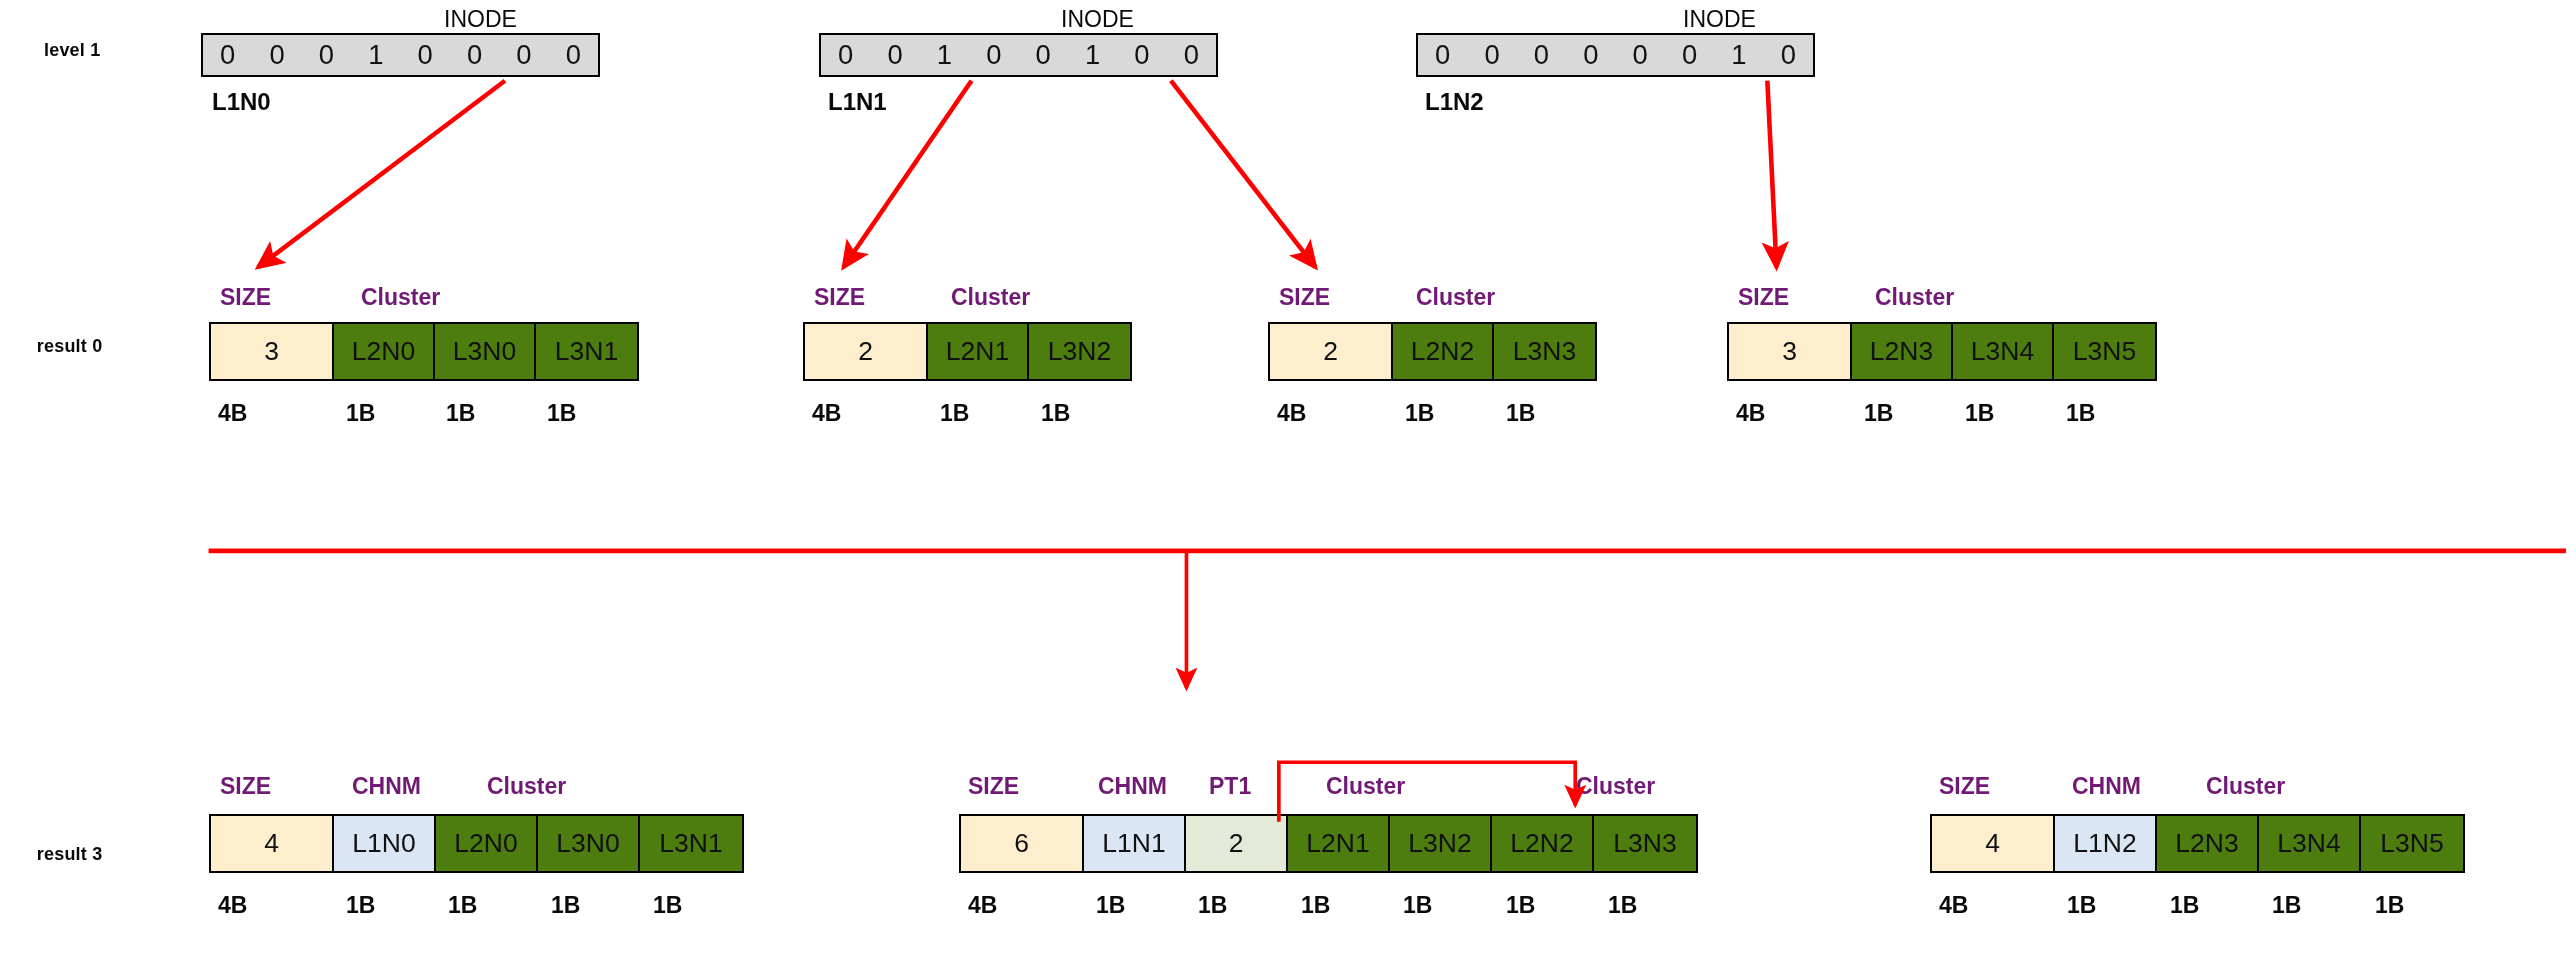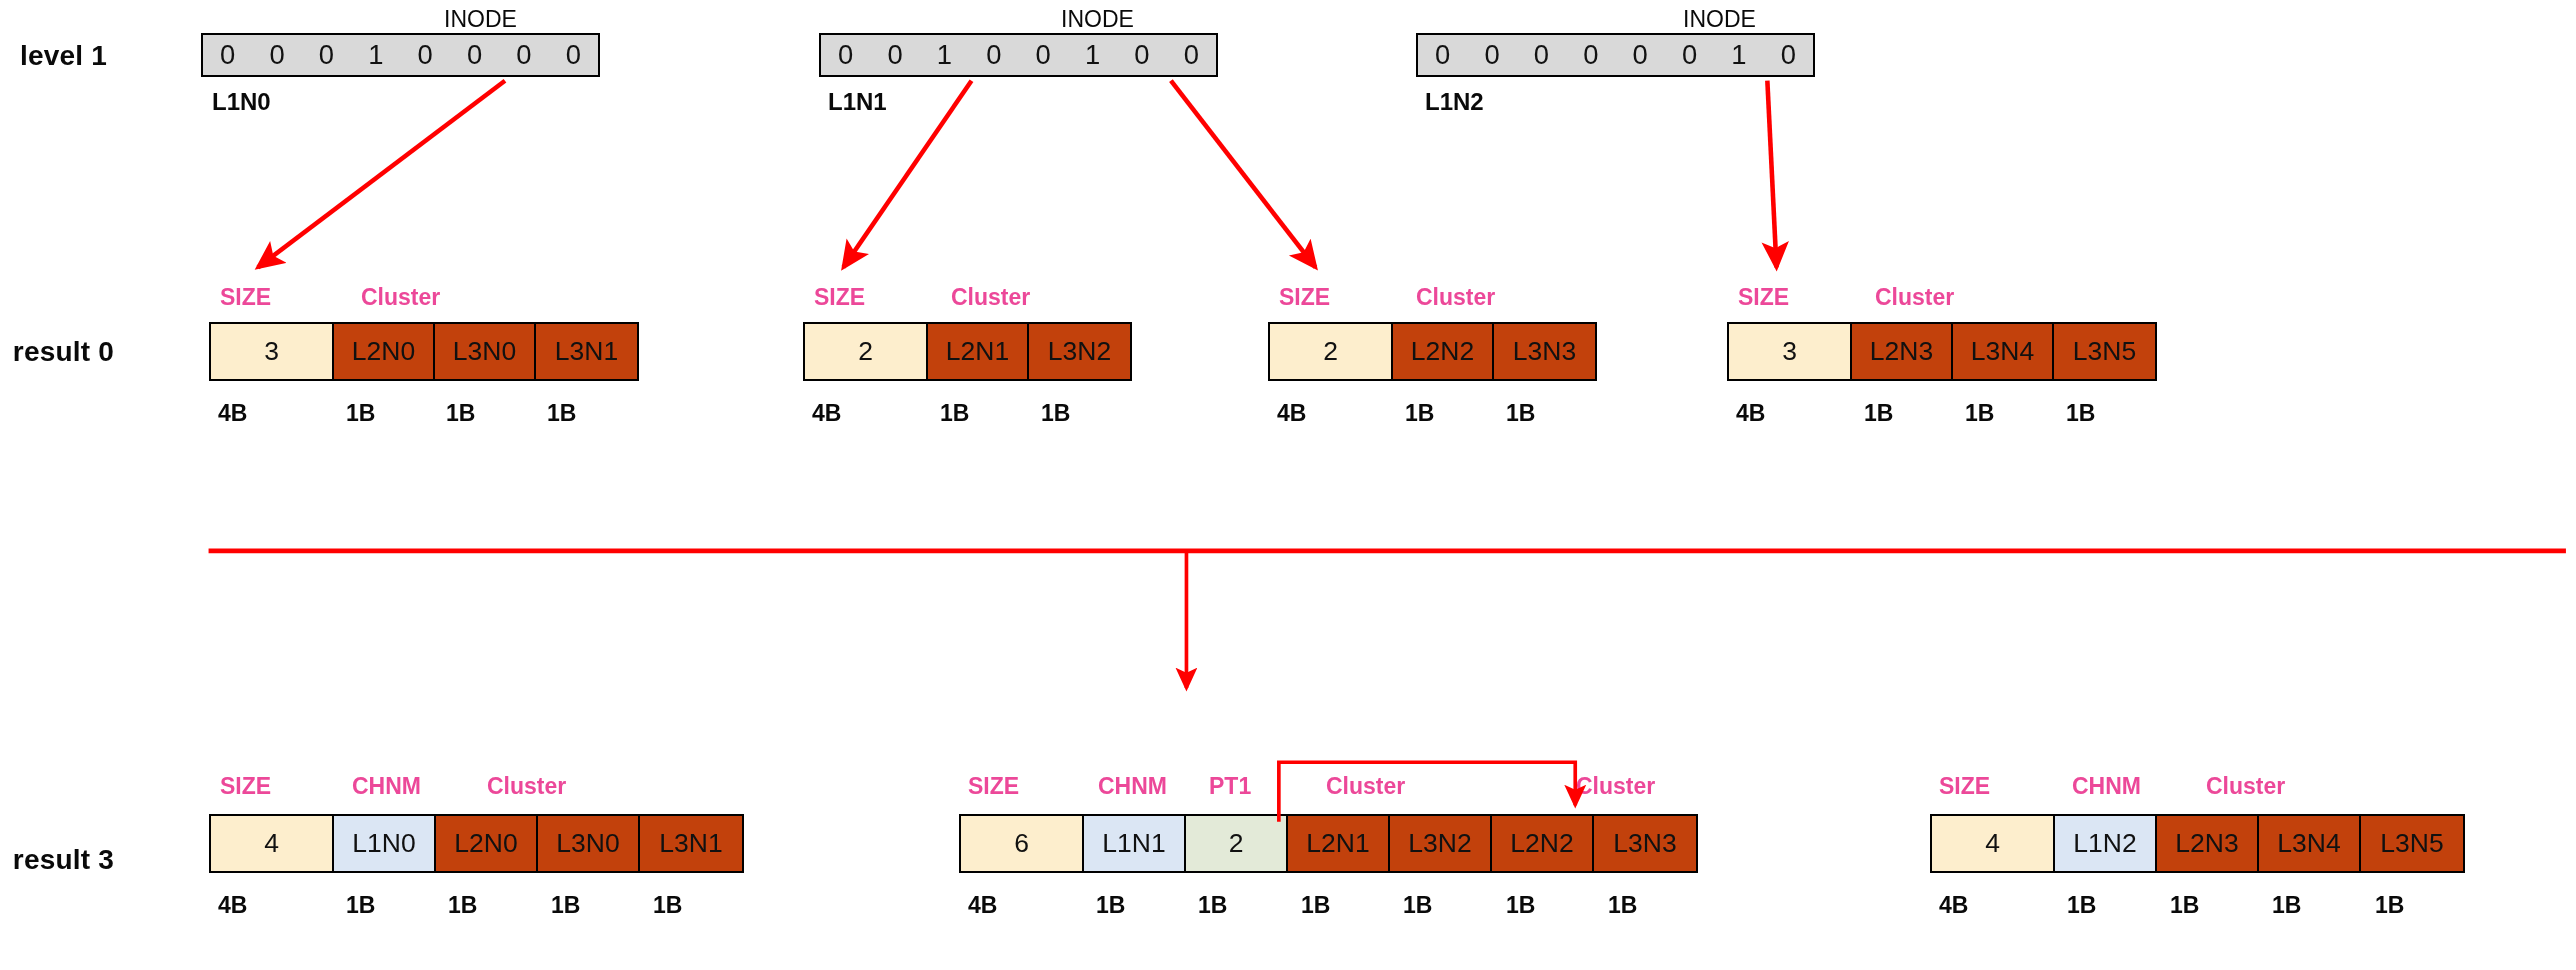--- a/index.html
+++ b/index.html
@@ -6,22 +6,22 @@
   body{
     width:2576px;height:971px;position:relative;overflow:hidden;
     font-family:"Liberation Sans", sans-serif;
     color:#111111;
   }
   .stage{position:absolute;left:0;top:0;width:2576px;height:971px;}
 
   
   .row-label{
     position:absolute;
-    font-size:28px;font-weight:bold;letter-spacing:0.2px;
-    color:#0a0a0a;white-space:nowrap;
+    font-size:18px;font-weight:bold;letter-spacing:0.2px;
+    color:#0a0a0a;white-space:nowrap;margin-left:24px;
   }
 
   
   .bitbox{
     position:absolute;
     border:2.7px solid #000000;
     background:#d9d9d9;
     box-sizing:border-box;
     display:flex;align-items:center;
   }
@@ -47,26 +47,26 @@
     font-size:26.5px;
     color:#111111;
     border-right:2.7px solid #000000;
     background:#d9d9d9;
     white-space:nowrap;
   }
   .cell:last-child{border-right:none;}
   .cell.size{background:#fdeecd;}
   .cell.chnm{background:#dbe6f4;}
   .cell.pt  {background:#e3ead8;}
-  .cell.clu {background:#c2410c;}
+  .cell.clu {background:#4d7c0f;}
 
   
   .cap{
     position:absolute;
-    font-size:23px;font-weight:bold;white-space:nowrap;color:#ec4899;
+    font-size:23px;font-weight:bold;white-space:nowrap;color:#701a75;
   }
   .inode-cap{
     position:absolute;font-size:23px;white-space:nowrap;color:#0a0a0a;font-weight:normal;
   }
   .bytecap{
     position:absolute;font-size:23px;font-weight:bold;white-space:nowrap;color:#0a0a0a;
   }
   .nodecap{
     position:absolute;font-size:24px;font-weight:bold;white-space:nowrap;color:#0a0a0a;
   }

